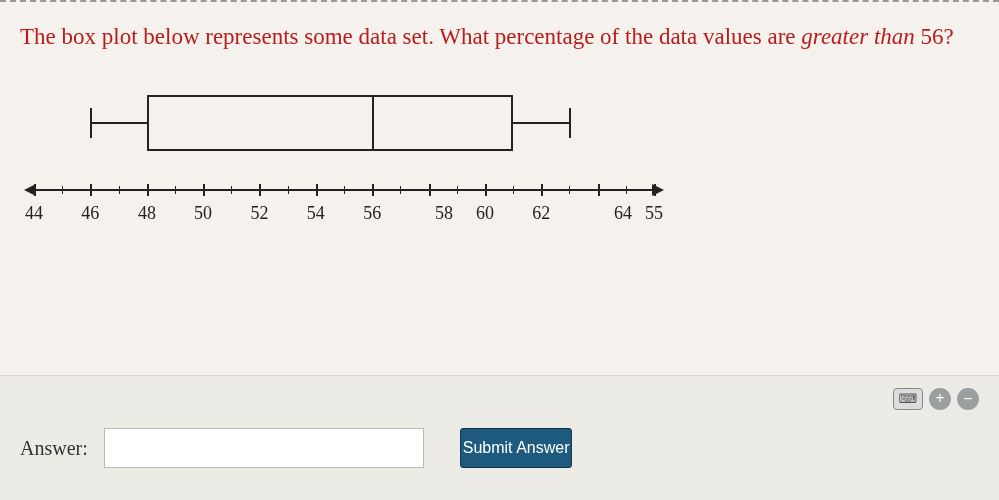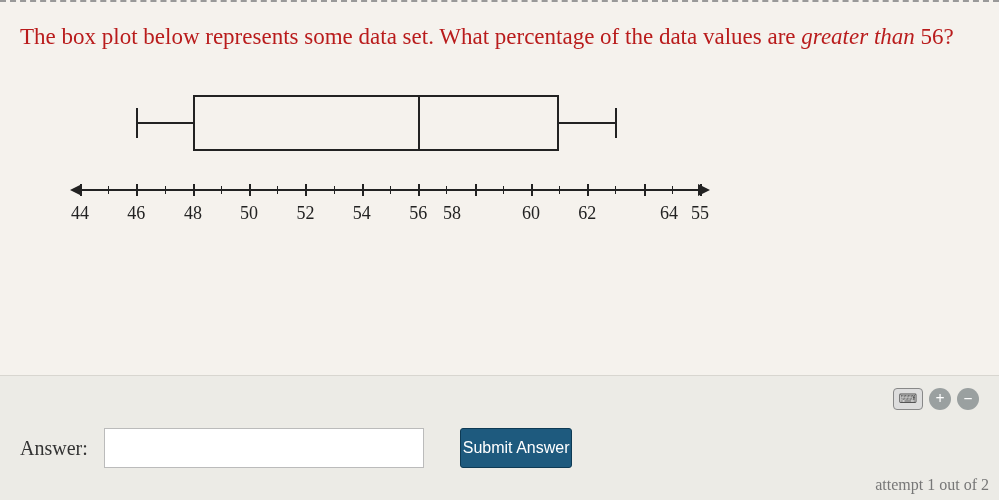--- a/index.html
+++ b/index.html
@@ -18,21 +18,21 @@
       height: 2px;
     }
     .question-area {
       padding: 18px 20px 10px 20px;
       font-size: 23px;
       line-height: 1.5;
       color: #b91c1c;
     }
     .emphasis { font-style: italic; }
     .chart-container {
-      padding: 30px 0 22px 80px;
+      padding: 30px 0 22px 34px;
       width: 700px;
     }
     .boxplot-visual {
       position: relative;
       height: 56px;
       margin-bottom: 38px;
     }
     .whisker-left, .whisker-right {
       position: absolute;
       top: 50%;
@@ -222,21 +222,21 @@
       <div class="minor-tick" style="left: 253.636px;"></div>
       <div class="tick-label" style="left: 225.455px;">52</div>
       <div class="tick" style="left: 281.818px;"></div>
       <div class="minor-tick" style="left: 310px;"></div>
       <div class="tick-label" style="left: 281.818px;">54</div>
       <div class="tick" style="left: 338.182px;"></div>
       <div class="minor-tick" style="left: 366.364px;"></div>
       <div class="tick-label" style="left: 338.182px;">56</div>
       <div class="tick" style="left: 394.545px;"></div>
       <div class="minor-tick" style="left: 422.727px;"></div>
-      <div class="tick-label" style="left: 372px;">58</div>
+      <div class="tick-label" style="left: 410px;">58</div>
       <div class="tick" style="left: 450.909px;"></div>
       <div class="minor-tick" style="left: 479.091px;"></div>
       <div class="tick-label" style="left: 450.909px;">60</div>
       <div class="tick" style="left: 507.273px;"></div>
       <div class="minor-tick" style="left: 535.455px;"></div>
       <div class="tick-label" style="left: 507.273px;">62</div>
       <div class="tick" style="left: 563.636px;"></div>
       <div class="minor-tick" style="left: 591.818px;"></div>
       <div class="tick-label" style="left: 589px;">64</div>
       <div class="tick" style="left: 620px;"></div>
@@ -248,14 +248,13 @@
   <div class="answer-tools">
     <div class="tool-btn">⌨</div>
     <div class="tool-plus">+</div>
     <div class="tool-minus">−</div>
   </div>
   <div class="answer-row">
     <span class="answer-label">Answer:</span>
     <input type="text" class="answer-input" value="" style="">
     <button class="submit-btn">Submit Answer</button>
   </div>
-  <div class="attempt">attempt 1 out of 2</div>
 </div>
 
 </body></html>

